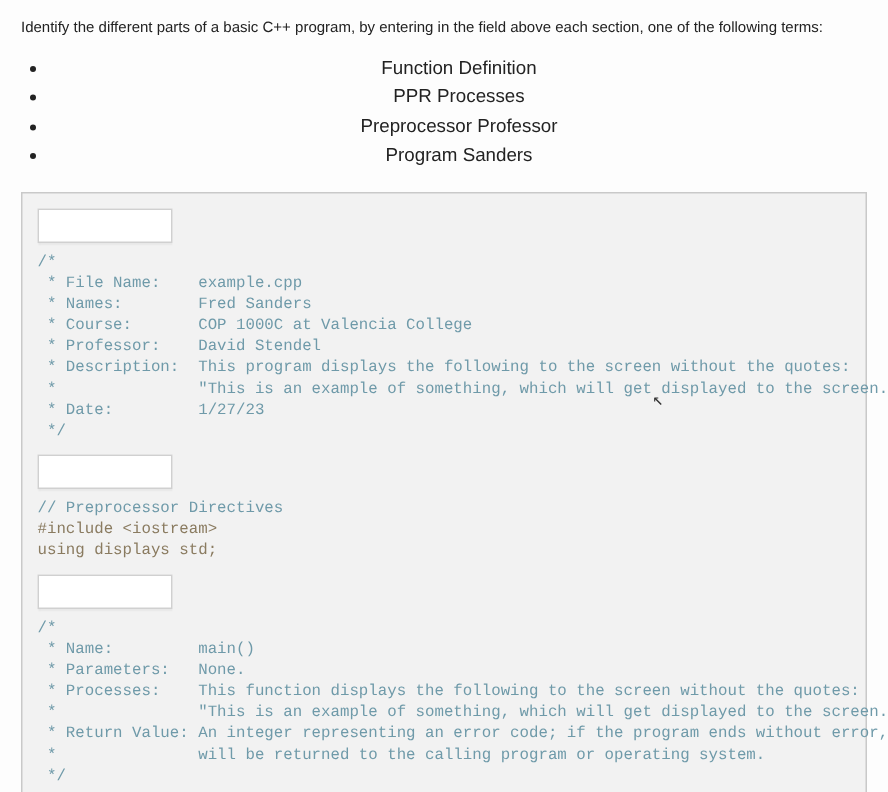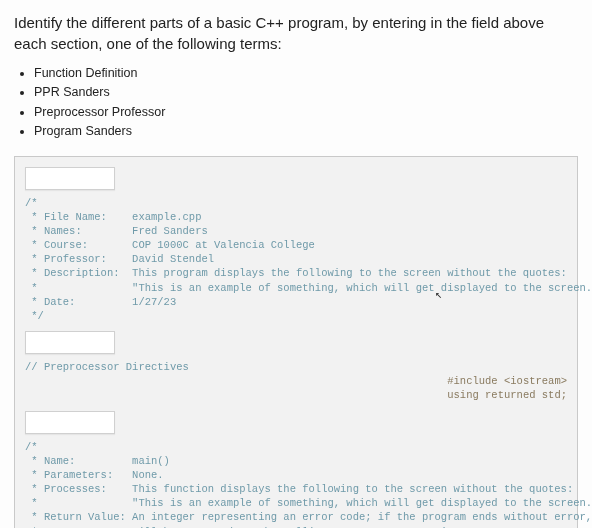--- a/index.html
+++ b/index.html
@@ -6,28 +6,29 @@
     margin: 0;
     padding: 12px 14px;
     font-family: Arial, Helvetica, sans-serif;
     font-size: 13px;
     color: #2a2a2a;
     background: #fdfdfd;
     width: 592px;
     box-sizing: border-box;
   }
   .prompt {
-    font-size: 15px;
+    font-size: 10px;
     line-height: 1.4;
     margin-bottom: 10px;
     color: #222;
   }
   ul.terms {
     margin: 0 0 14px 6px;
     padding-left: 14px;
+    text-align: center;
   }
   ul.terms li {
     font-size: 12.5px;
     line-height: 1.55;
     color: #222;
   }
   .code-panel {
     border: 1px solid #c9c9c9;
     background: #f2f2f2;
     padding: 8px 10px 8px 10px;
@@ -48,42 +49,41 @@
   }
   .comment-block {
     white-space: pre;
     color: #6f9aa9;
     font-family: "Courier New", Courier, monospace;
   }
   .code-line {
     white-space: pre;
     color: #8a7b60;
     font-family: "Courier New", Courier, monospace;
-    text-align: right;
   }
   .dir-label {
     white-space: pre;
     color: #6f9aa9;
     font-family: Liberation Mono, monospace;
   }
   .cursor {
     position: absolute;
     font-size: 12px;
     color: #333;
     pointer-events: none;
   }
 </style>
 </head>
 <body>
 
 <div class="prompt">Identify the different parts of a basic C++ program, by entering in the field above each section, one of the following terms:</div>
 
 <ul class="terms">
   <li>Function Definition</li>
-  <li>PPR Sanders</li>
+  <li>PPR Processes</li>
   <li>Preprocessor Professor</li>
   <li>Program Sanders</li>
 </ul>
 
 <div class="code-panel">
 
   <input type="text" class="answer-box" style="">
 
   <div class="comment-block">/*
  * File Name:    example.cpp
@@ -94,21 +94,21 @@
  *               "This is an example of something, which will get displayed to the screen."
  * Date:         1/27/23
  */</div>
 
   <span class="cursor" style="left:420px; top:130px;">↖</span>
 
   <input type="text" class="answer-box" style="margin-top: 8px;">
 
   <div class="dir-label">// Preprocessor Directives</div>
   <div class="code-line">#include &lt;iostream&gt;</div>
-  <div class="code-line">using returned std;</div>
+  <div class="code-line">using displays std;</div>
 
   <input type="text" class="answer-box" style="margin-top: 8px;">
 
   <div class="comment-block">/*
  * Name:         main()
  * Parameters:   None.
  * Processes:    This function displays the following to the screen without the quotes:
  *               "This is an example of something, which will get displayed to the screen."
  * Return Value: An integer representing an error code; if the program ends without error, zero
  *               will be returned to the calling program or operating system.

